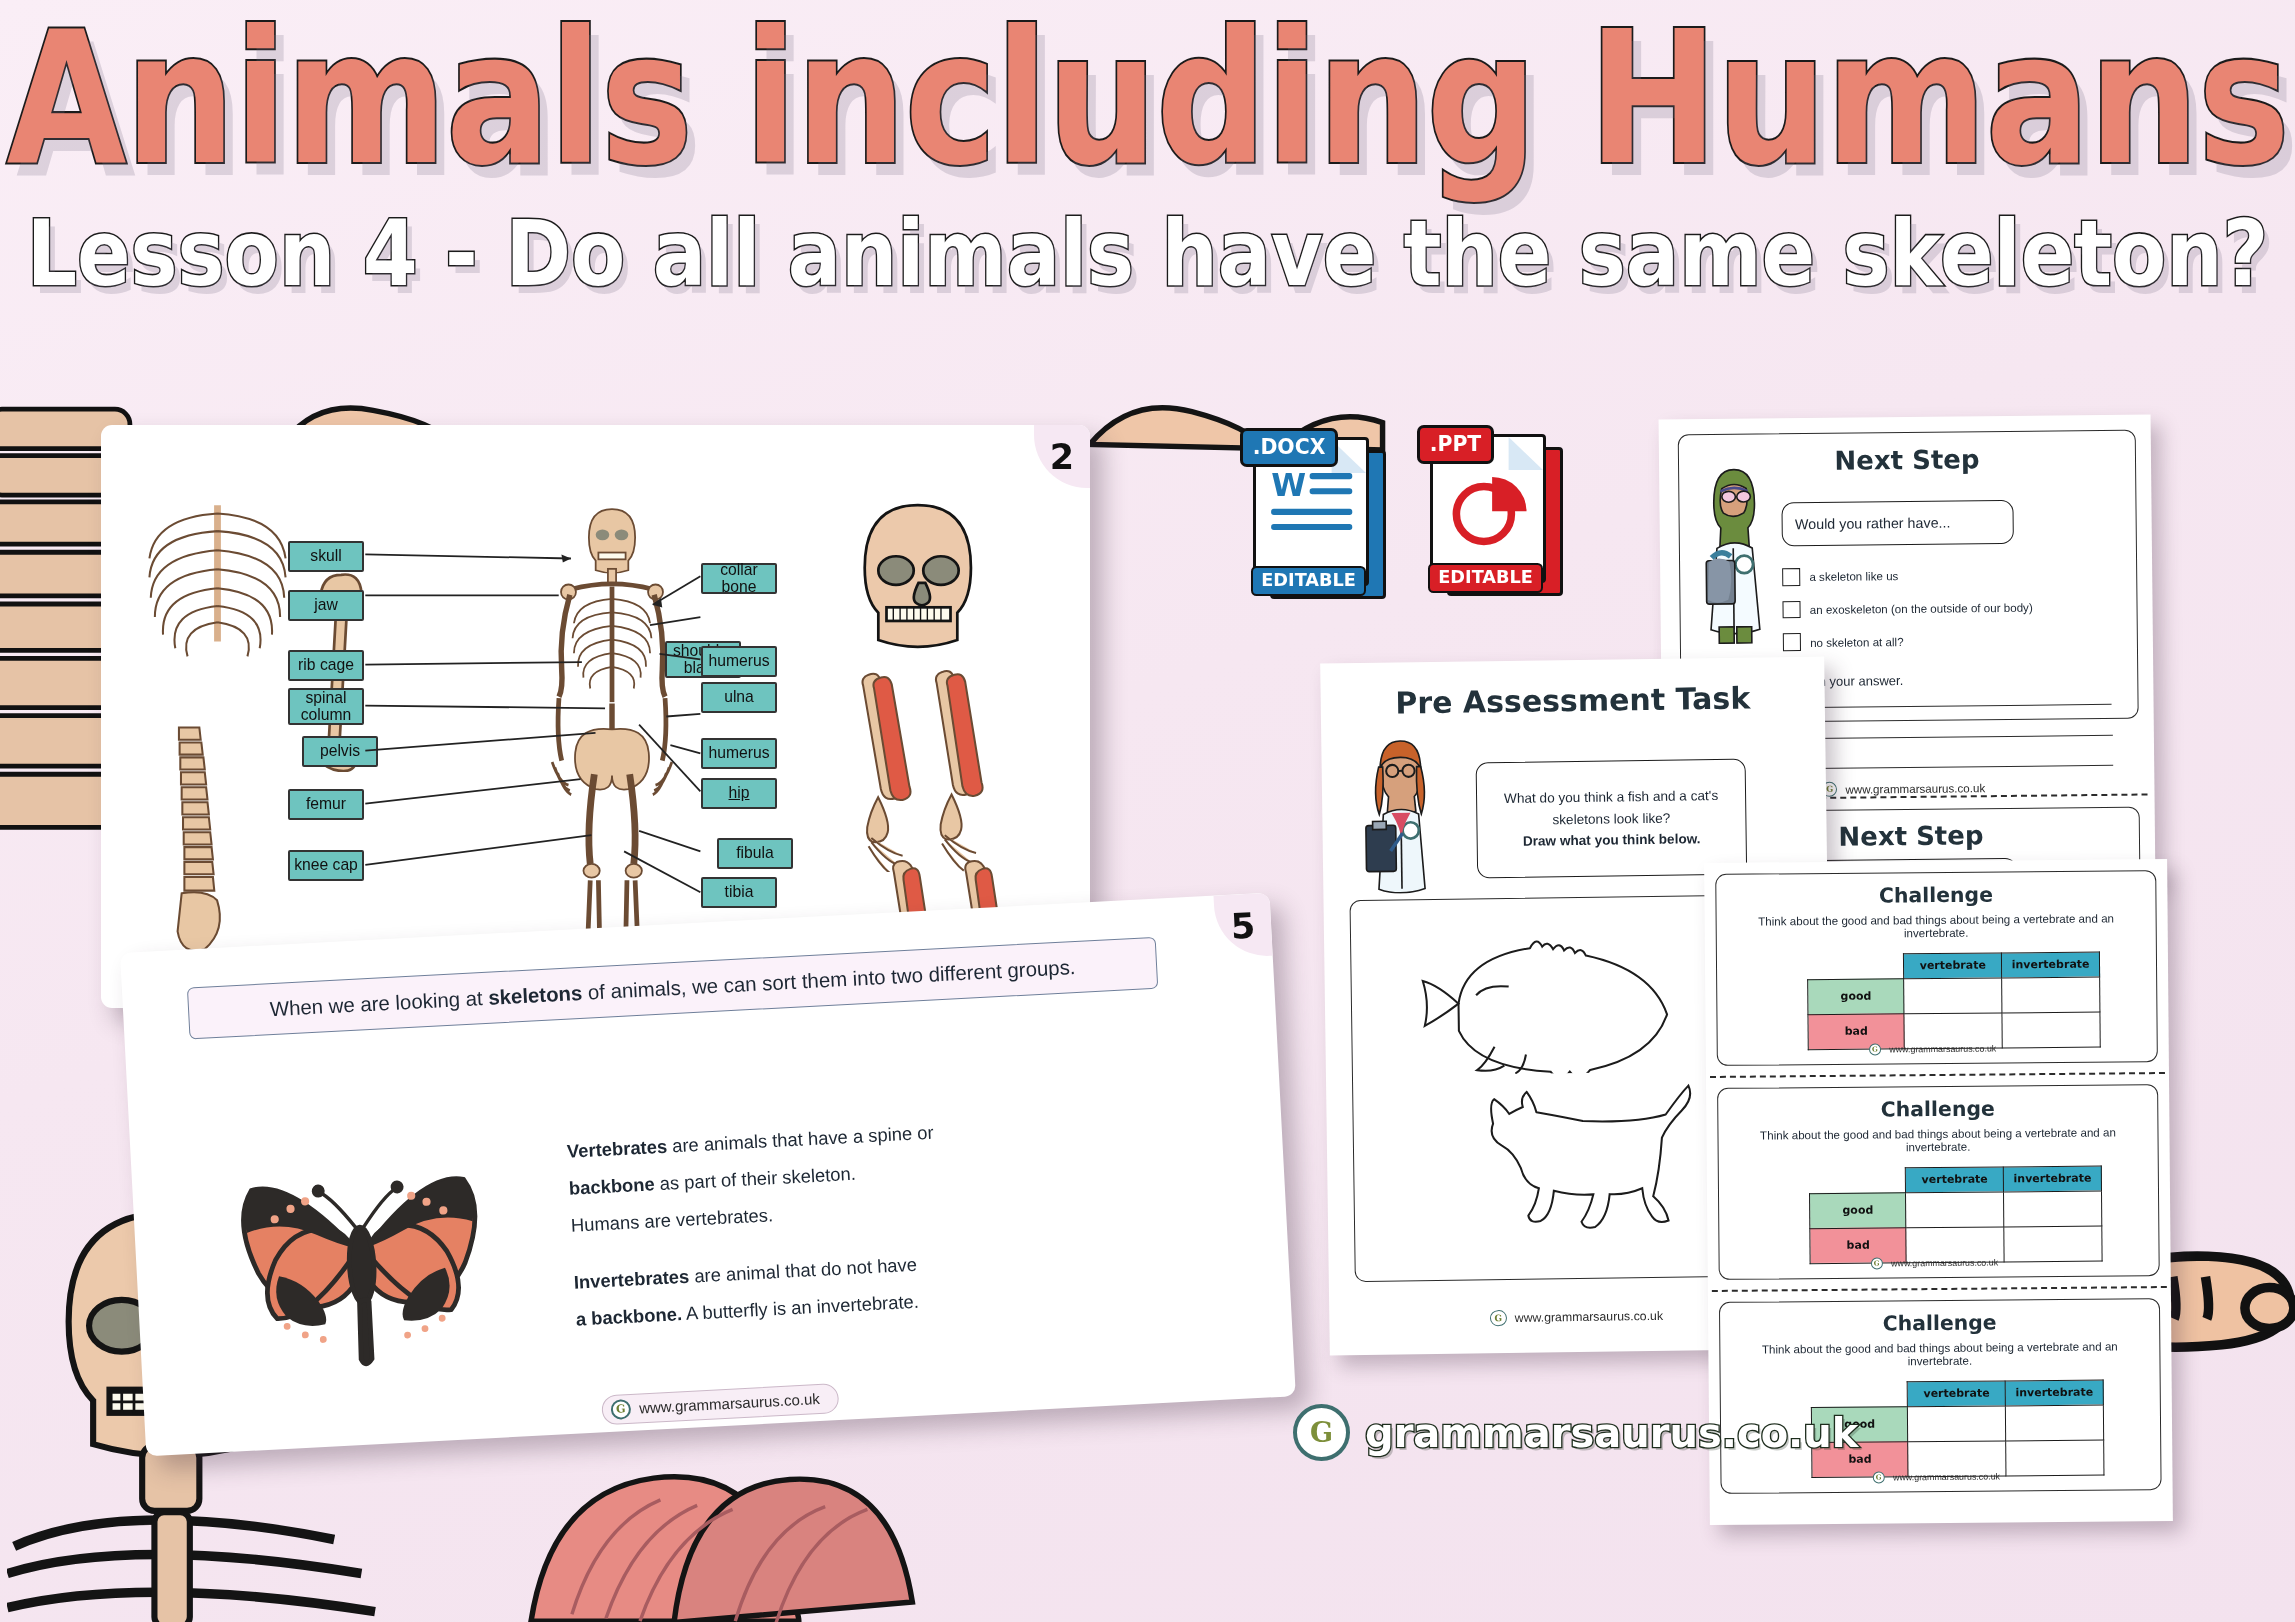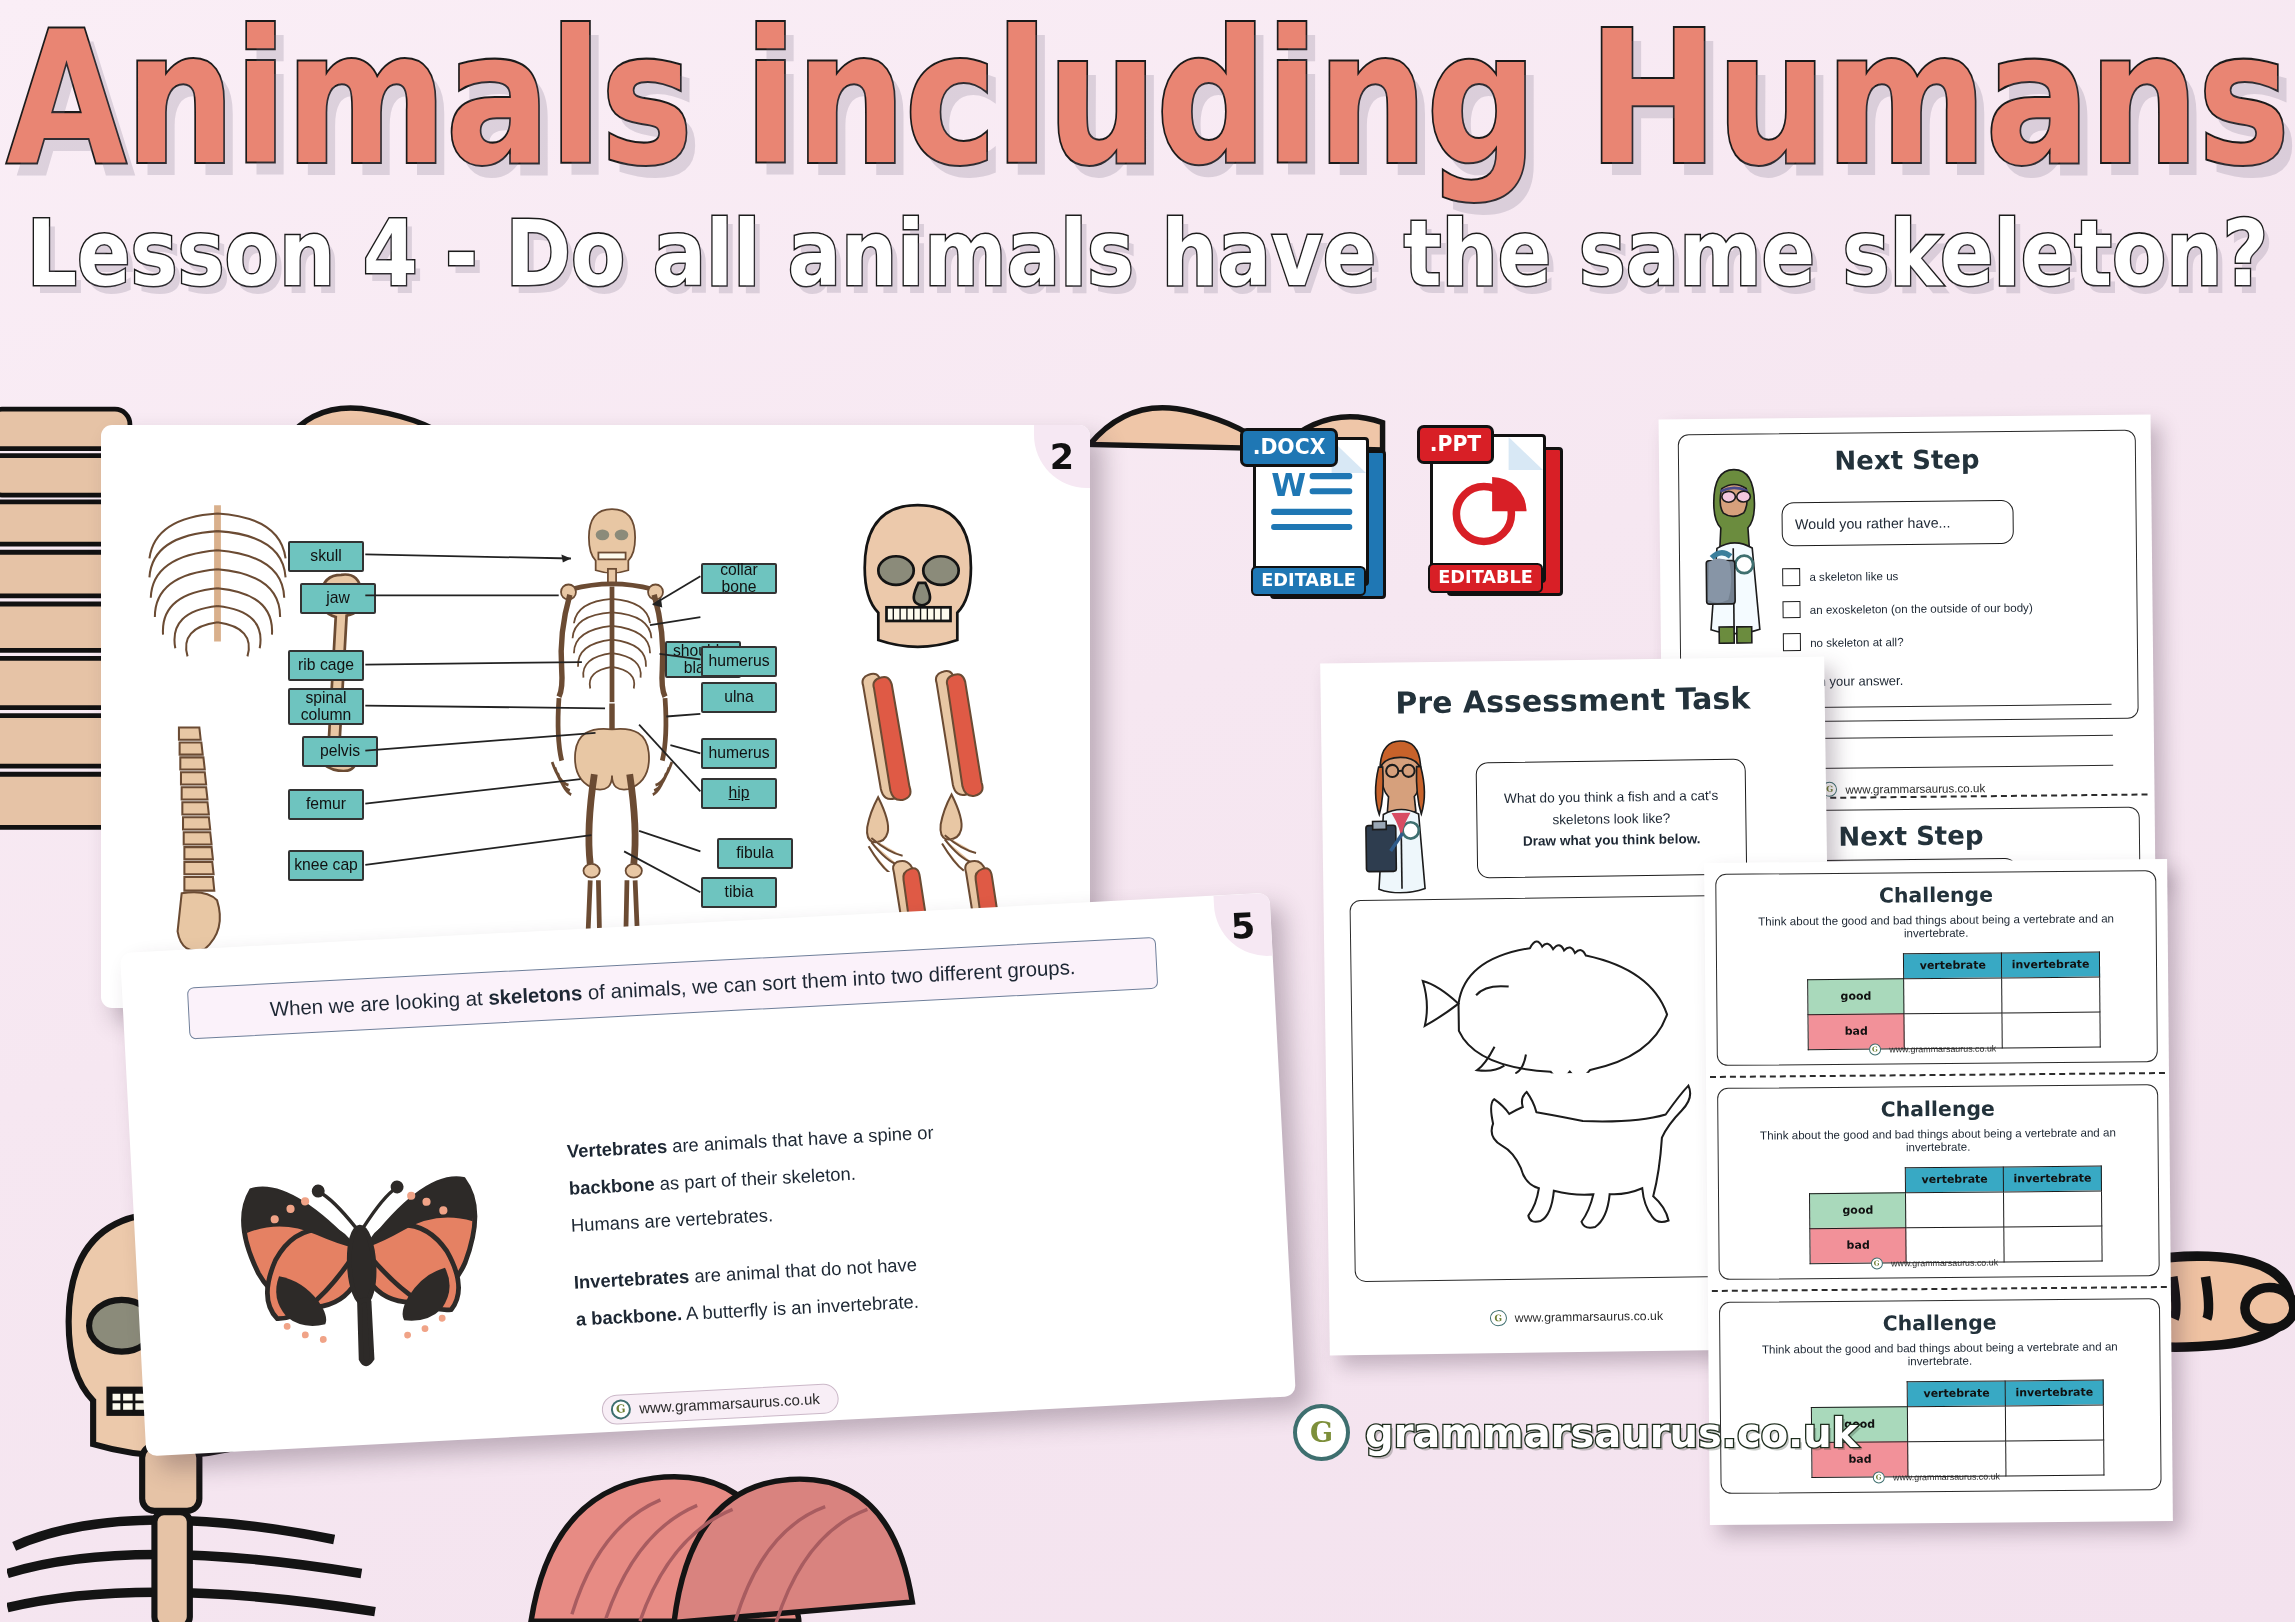--- a/index.html
+++ b/index.html
@@ -408,21 +408,21 @@
       <ellipse cx="120" cy="546" rx="12" ry="10"></ellipse>
       <ellipse cx="182" cy="546" rx="12" ry="10"></ellipse>
       <path d="M118 560 l-4 96 M130 560 l2 96" fill="none" stroke-width="7"></path>
       <path d="M184 560 l4 96 M172 560 l-2 96" fill="none" stroke-width="7"></path>
       <path d="M110 660 q18 -6 30 4 q8 22 -14 24 q-22 0 -16 -28 z"></path>
       <path d="M190 660 q-18 -6 -30 4 q-8 22 14 24 q22 0 16 -28 z"></path>
     </g>
   </svg>
 
   <div class="bone-label" style="left:187px; top:116px;">skull</div>
-  <div class="bone-label" style="left:187px; top:158px;margin-left:12px;">jaw</div>
+  <div class="bone-label" style="left:187px; top:165px;">jaw</div>
   <div class="bone-label" style="left:187px; top:225px;">rib cage</div>
   <div class="bone-label tall" style="left:187px; top:263px;">spinal column</div>
   <div class="bone-label" style="left:201px; top:311px;">pelvis</div>
   <div class="bone-label" style="left:187px; top:364px;">femur</div>
   <div class="bone-label" style="left:187px; top:425px;">knee cap</div>
 
   <div class="bone-label" style="left:600px; top:138px;">collar bone</div>
   <div class="bone-label tall" style="left:564px; top:176px;margin-top:40px;">shoulder blade</div>
   <div class="bone-label" style="left:600px; top:221px;">humerus</div>
   <div class="bone-label" style="left:600px; top:257px;">ulna</div>

